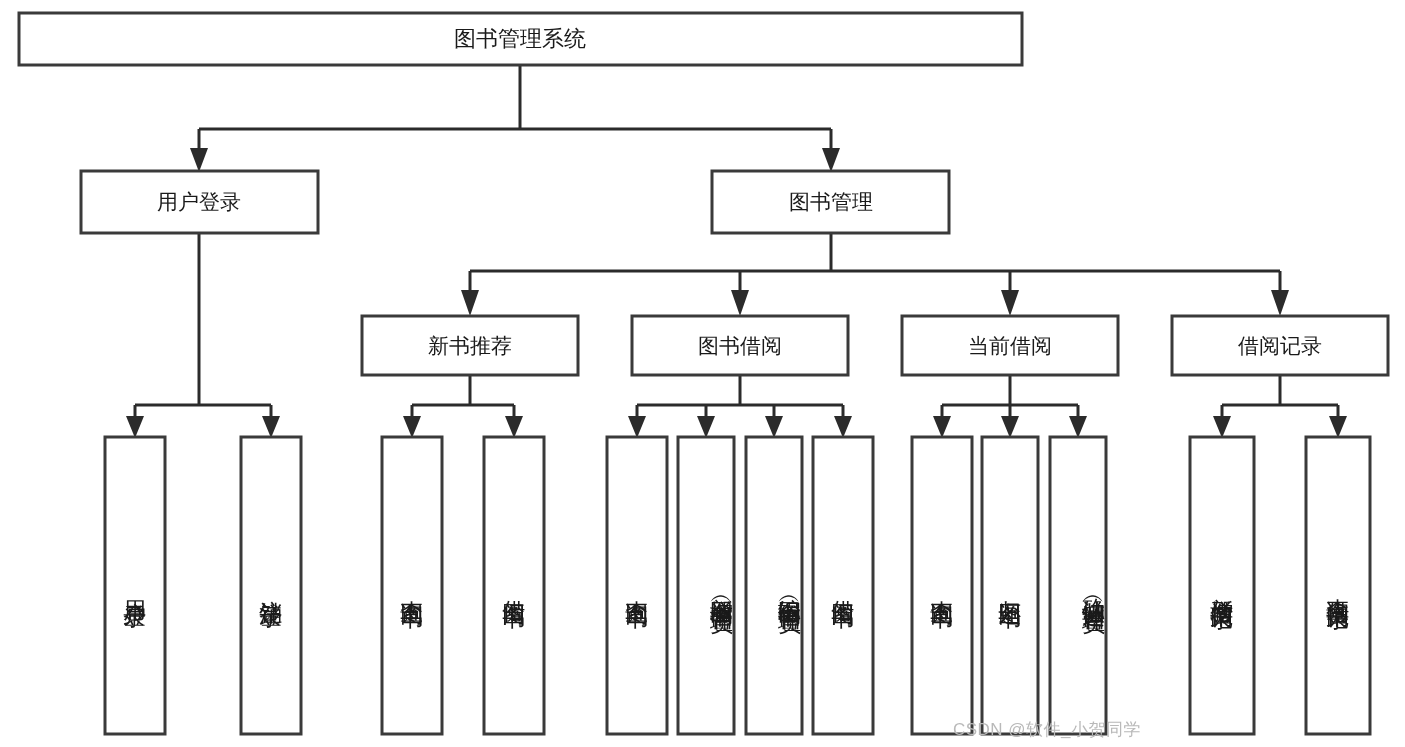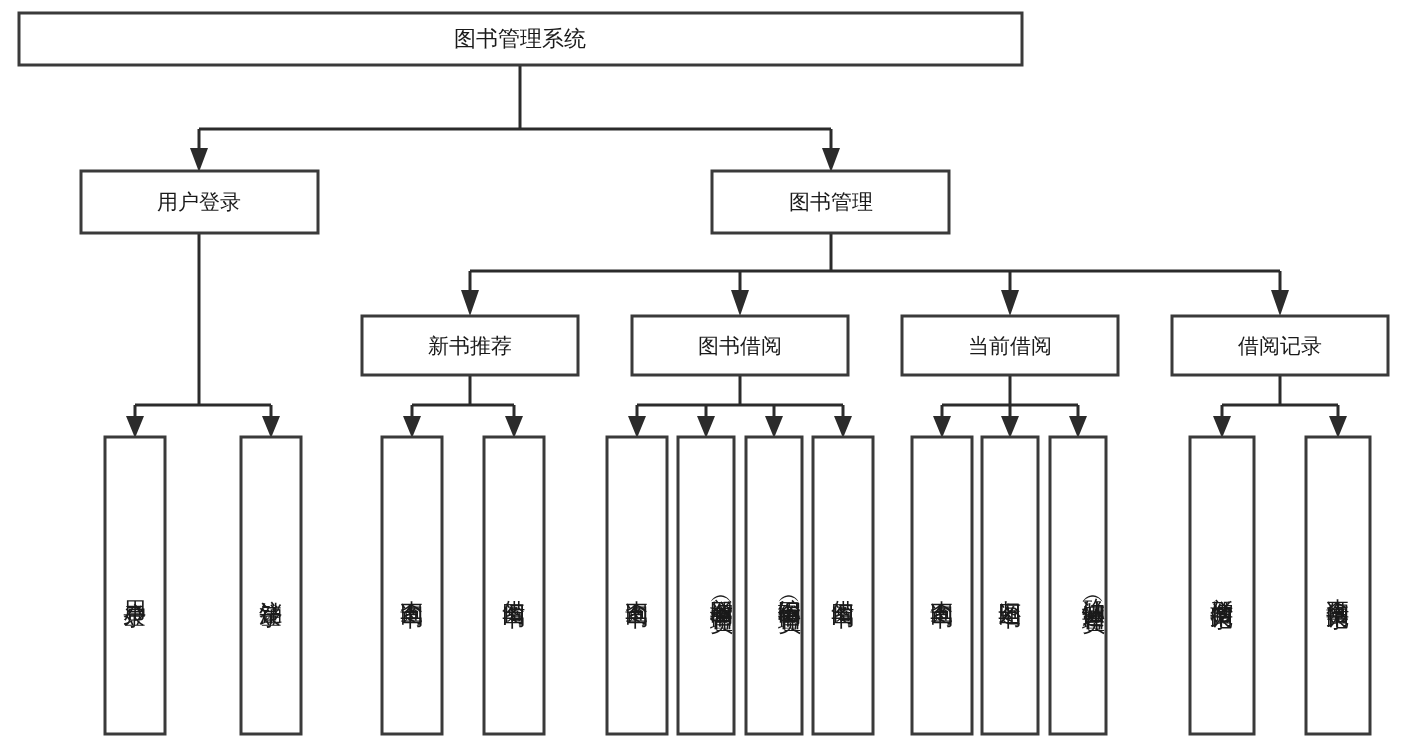--- a/index.html
+++ b/index.html
@@ -213,14 +213,15 @@
   <div class="vert-label" style="left:746px; top:437px; width:56px; height:297px; align-items:flex-start; padding-top:6px; box-sizing:border-box;">编辑图书（管理员）</div>
   <div class="vert-label" style="left:813px; top:437px; width:60px; height:297px;">借阅图书</div>
 
   <div class="vert-label" style="left:912px; top:437px; width:60px; height:297px;">查询图书</div>
   <div class="vert-label" style="left:982px; top:437px; width:56px; height:297px;">归还图书</div>
   <div class="vert-label" style="left:1050px; top:437px; width:56px; height:297px; align-items:flex-start; padding-top:6px; box-sizing:border-box;">确认归还（管理员）</div>
 
   <div class="vert-label" style="left:1190px; top:437px; width:64px; height:297px;">新增借阅记录</div>
   <div class="vert-label" style="left:1306px; top:437px; width:64px; height:297px;">查询借阅记录</div>
 
+  <div class="watermark">CSDN @软件_小贺同学</div>
 
 </div>
 
 </body></html>

